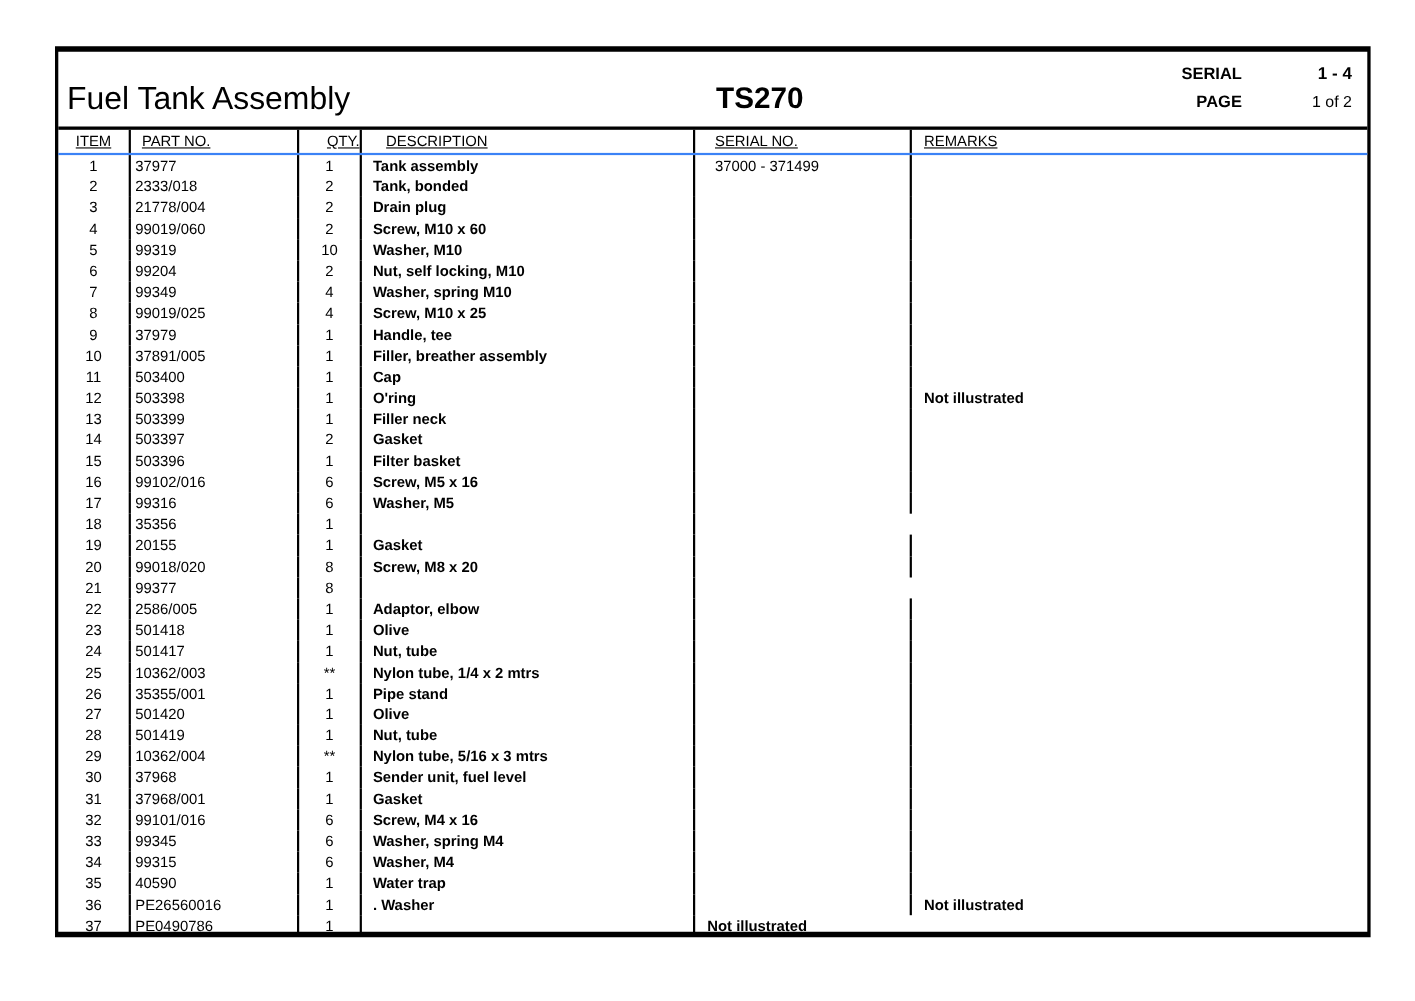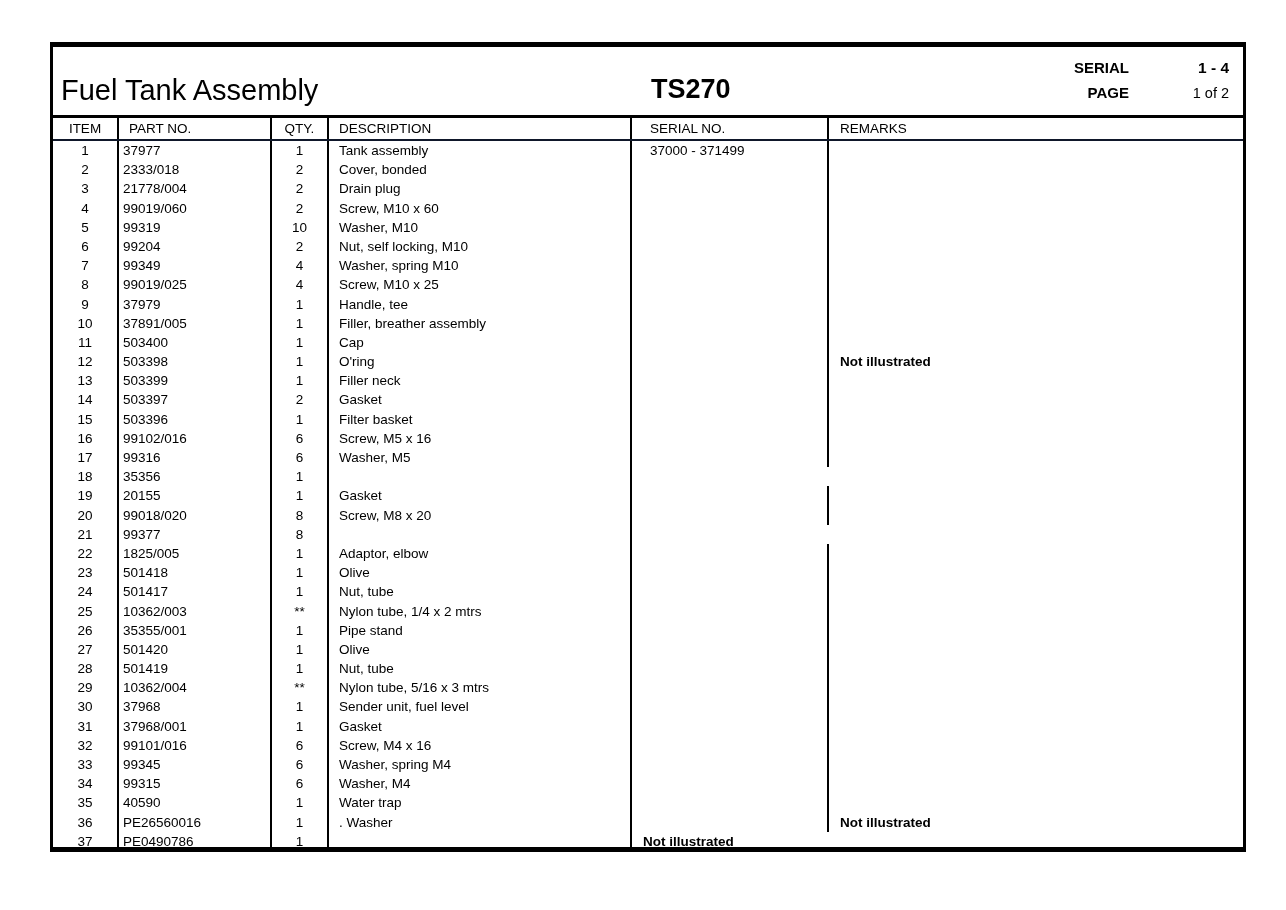--- a/index.html
+++ b/index.html
@@ -60,51 +60,52 @@
   }
   .meta-value.bold { font-weight: bold; font-size: 15.5px; }
 
   
   .thead, .trow {
     display: grid;
     grid-template-columns: 66px 153px 57px 303px 197px auto;
   }
   .thead {
     height: 23px;
-    border-bottom: 2px solid #0f172a;
+    border-bottom: 2px solid #3b82f6;
+    text-decoration: underline;
   }
   .hcell {
     font-size: 13.5px;
     line-height: 21px;
     border-right: 2px solid #000;
     white-space: nowrap;
     overflow: hidden;
   }
   .hcell:last-child { border-right: none; }
   .hcell.c0 { text-align: center; }
   .hcell.c1 { padding-left: 10px; }
-  .hcell.c2 { text-align: center; }
-  .hcell.c3 { padding-left: 10px; }
+  .hcell.c2 { text-align: right; }
+  .hcell.c3 { padding-left: 22px; }
   .hcell.c4 { padding-left: 18px; }
   .hcell.c5 { padding-left: 11px; }
 
   .tbody { height: 711px; overflow: hidden; }
   .trow { height: 19.2px; }
   .tcell {
     font-size: 13.5px;
     line-height: 19.2px;
     border-right: 2px solid #000;
     white-space: nowrap;
     overflow: hidden;
   }
   .tcell:last-child { border-right: none; font-weight: bold; }
   .tcell.c0 { text-align: center; }
   .tcell.c1 { padding-left: 4px; }
   .tcell.c2 { text-align: center; }
-  .tcell.c3 { padding-left: 10px; }
+  .tcell.c3 { padding-left: 10px; font-weight: bold; }
   .tcell.c4 { padding-left: 18px; }
   .tcell.c5 { padding-left: 11px; }
 </style>
 </head>
 <body>
 
 <div class="sheet">
 
   <div class="titlebar">
     <div class="doc-title">Fuel Tank Assembly</div>
@@ -136,21 +137,21 @@
         <div class="tcell c1">37977</div>
         <div class="tcell c2">1</div>
         <div class="tcell c3">Tank assembly</div>
         <div class="tcell c4">37000 - 371499</div>
         <div class="tcell c5"></div>
       </div>
       <div class="trow">
         <div class="tcell c0">2</div>
         <div class="tcell c1">2333/018</div>
         <div class="tcell c2">2</div>
-        <div class="tcell c3">Cover, bonded</div>
+        <div class="tcell c3">Tank, bonded</div>
         <div class="tcell c4"></div>
         <div class="tcell c5"></div>
       </div>
       <div class="trow">
         <div class="tcell c0">3</div>
         <div class="tcell c1">21778/004</div>
         <div class="tcell c2">2</div>
         <div class="tcell c3">Drain plug</div>
         <div class="tcell c4"></div>
         <div class="tcell c5"></div>
@@ -292,21 +293,21 @@
       </div>
       <div class="trow">
         <div class="tcell c0">21</div>
         <div class="tcell c1">99377</div>
         <div class="tcell c2">8</div>
         <div class="tcell c4"></div>
         <div class="tcell c5"></div>
       </div>
       <div class="trow">
         <div class="tcell c0">22</div>
-        <div class="tcell c1">1825/005</div>
+        <div class="tcell c1">2586/005</div>
         <div class="tcell c2">1</div>
         <div class="tcell c3">Adaptor, elbow</div>
         <div class="tcell c4"></div>
         <div class="tcell c5"></div>
       </div>
       <div class="trow">
         <div class="tcell c0">23</div>
         <div class="tcell c1">501418</div>
         <div class="tcell c2">1</div>
         <div class="tcell c3">Olive</div>

